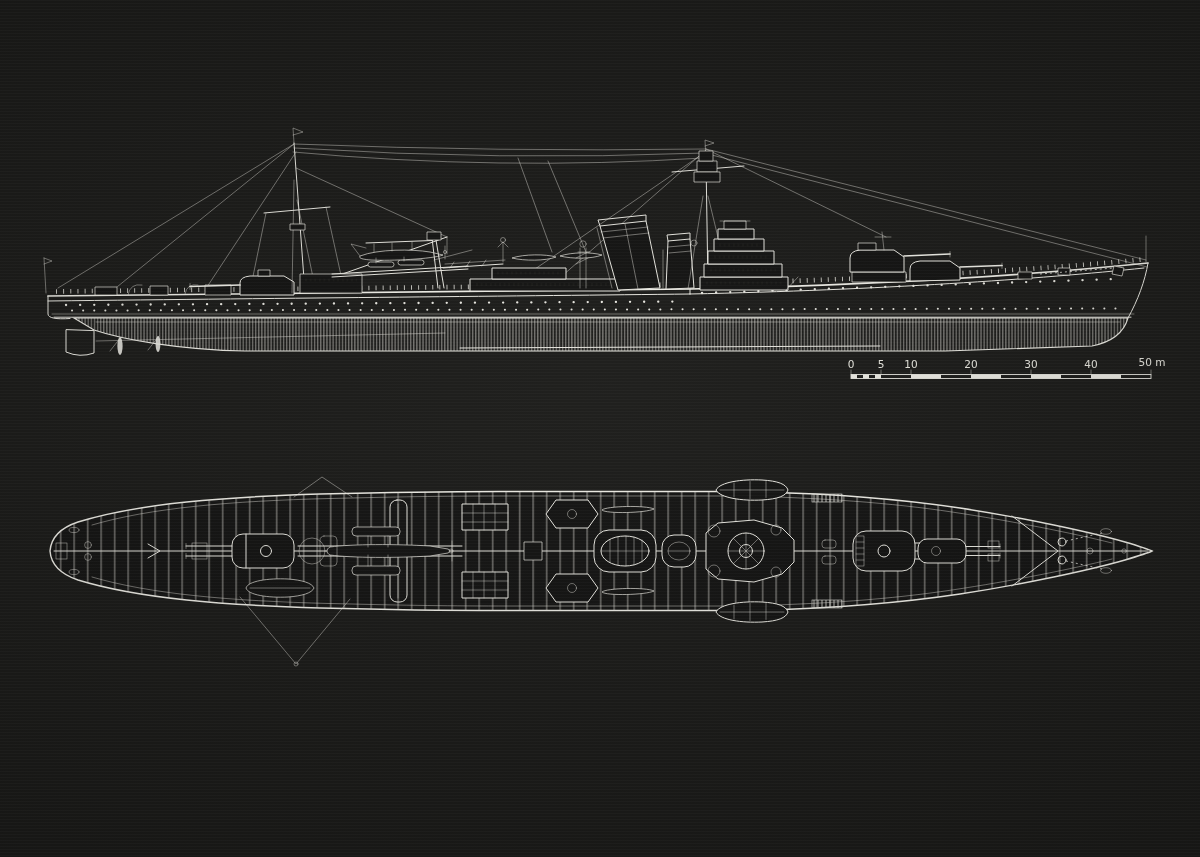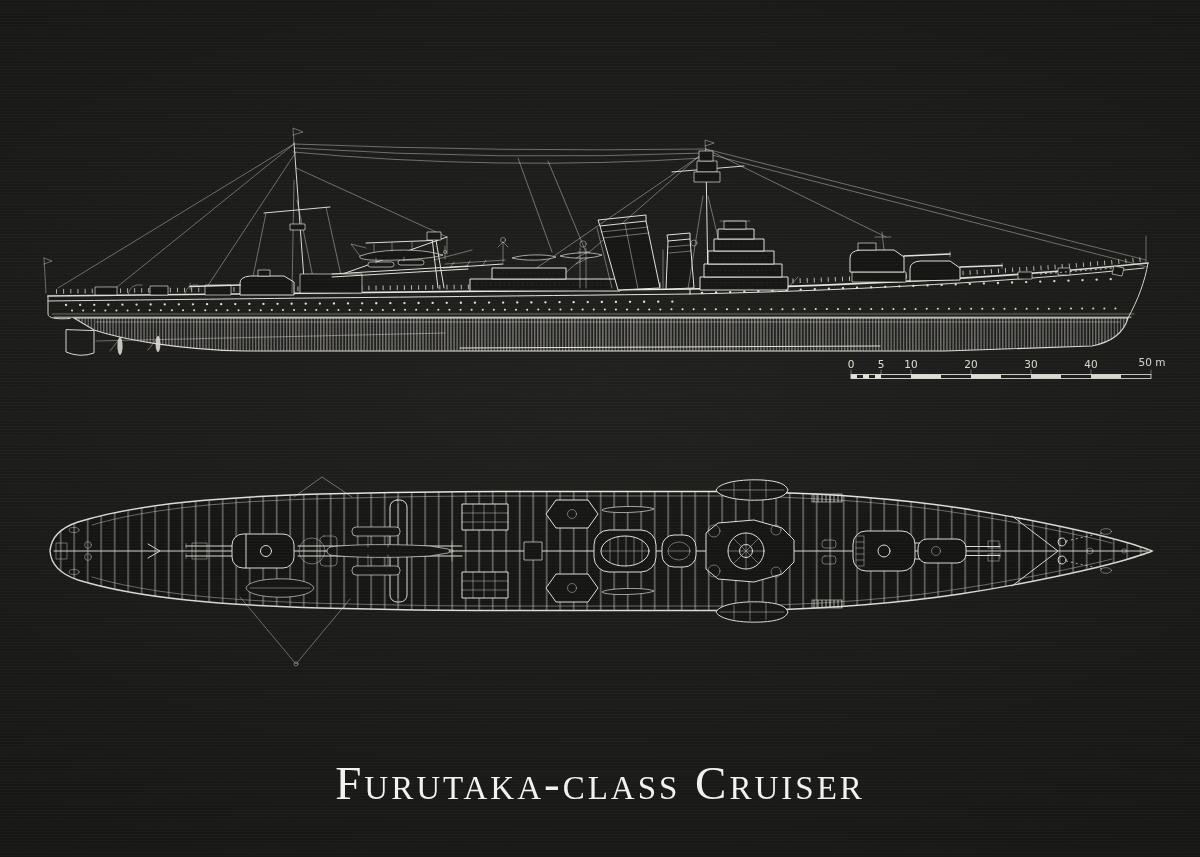--- a/index.html
+++ b/index.html
@@ -363,15 +363,14 @@
       <ellipse class="s0" cx="1106" cy="531.5" rx="5.5" ry="2.8"></ellipse>
       <ellipse class="s0" cx="1106" cy="570.5" rx="5.5" ry="2.8"></ellipse>
       <circle class="s0" cx="1124" cy="551" r="2.2"></circle>
       <circle class="s0" cx="1090" cy="551" r="3"></circle>
     </g>
   </g>
 </svg>
 
 <div class="texture"></div>
 
-<div class="title">Furutaka-class Cruiser</div>
 
 </div>
 
 </body></html>

